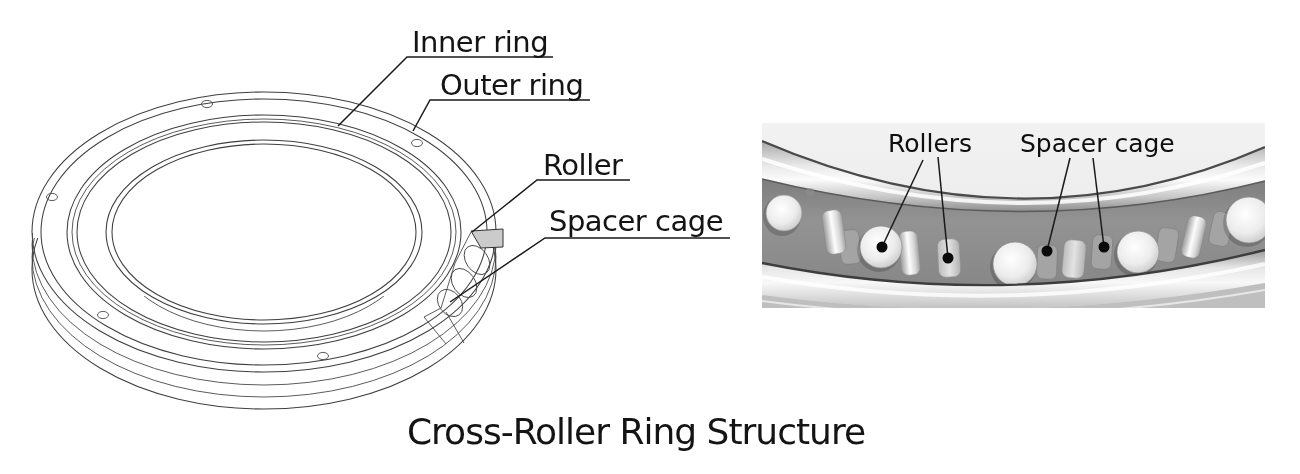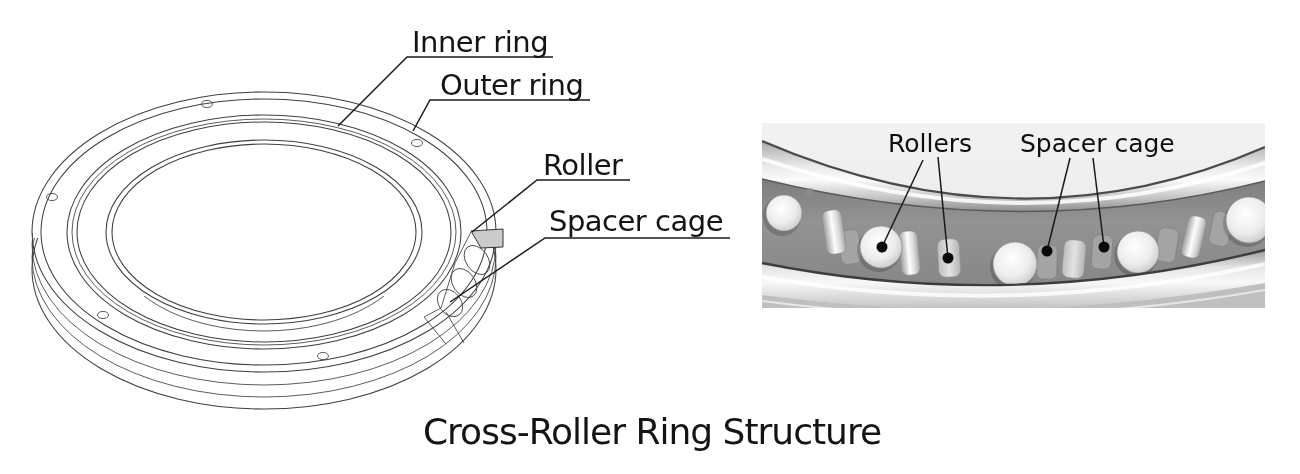--- a/index.html
+++ b/index.html
@@ -1,21 +1,21 @@
 <!DOCTYPE html>
 <html><head>
 <meta charset="utf-8">
 <style>
   html,body{margin:0;padding:0;background:#ffffff;}
   body{width:1300px;height:474px;position:relative;overflow:hidden;
        font-family:"DejaVu Sans","Liberation Sans",sans-serif;}
   #stage{position:absolute;inset:0;width:1123px;height:474px;background:#ffffff;}
   #line-drawing{position:absolute;left:0;top:0;}
   #bearing-photo{position:absolute;left:762px;top:123px;}
-  #main-title{position:absolute;left:652px;top:412px;transform:translateX(-50%);
+  #main-title{position:absolute;left:636px;top:412px;transform:translateX(-50%);
       font-size:36px;letter-spacing:-1px;color:#141414;white-space:nowrap;line-height:1.1;}
   svg text.dlabel{font-family:"DejaVu Sans","Liberation Sans",sans-serif;
       font-size:29px;letter-spacing:-0.5px;fill:#141414;}
   svg text.plabel{font-family:"DejaVu Sans","Liberation Sans",sans-serif;
       font-size:25px;letter-spacing:0px;fill:#0e0e0e;}
   .wire{fill:none;stroke:#3f3f3f;stroke-width:1.05;}
   .wirethin{fill:none;stroke:#4a4a4a;stroke-width:0.9;}
   .leader{fill:none;stroke:#1a1a1a;stroke-width:1.5;}
 </style>
 </head>

